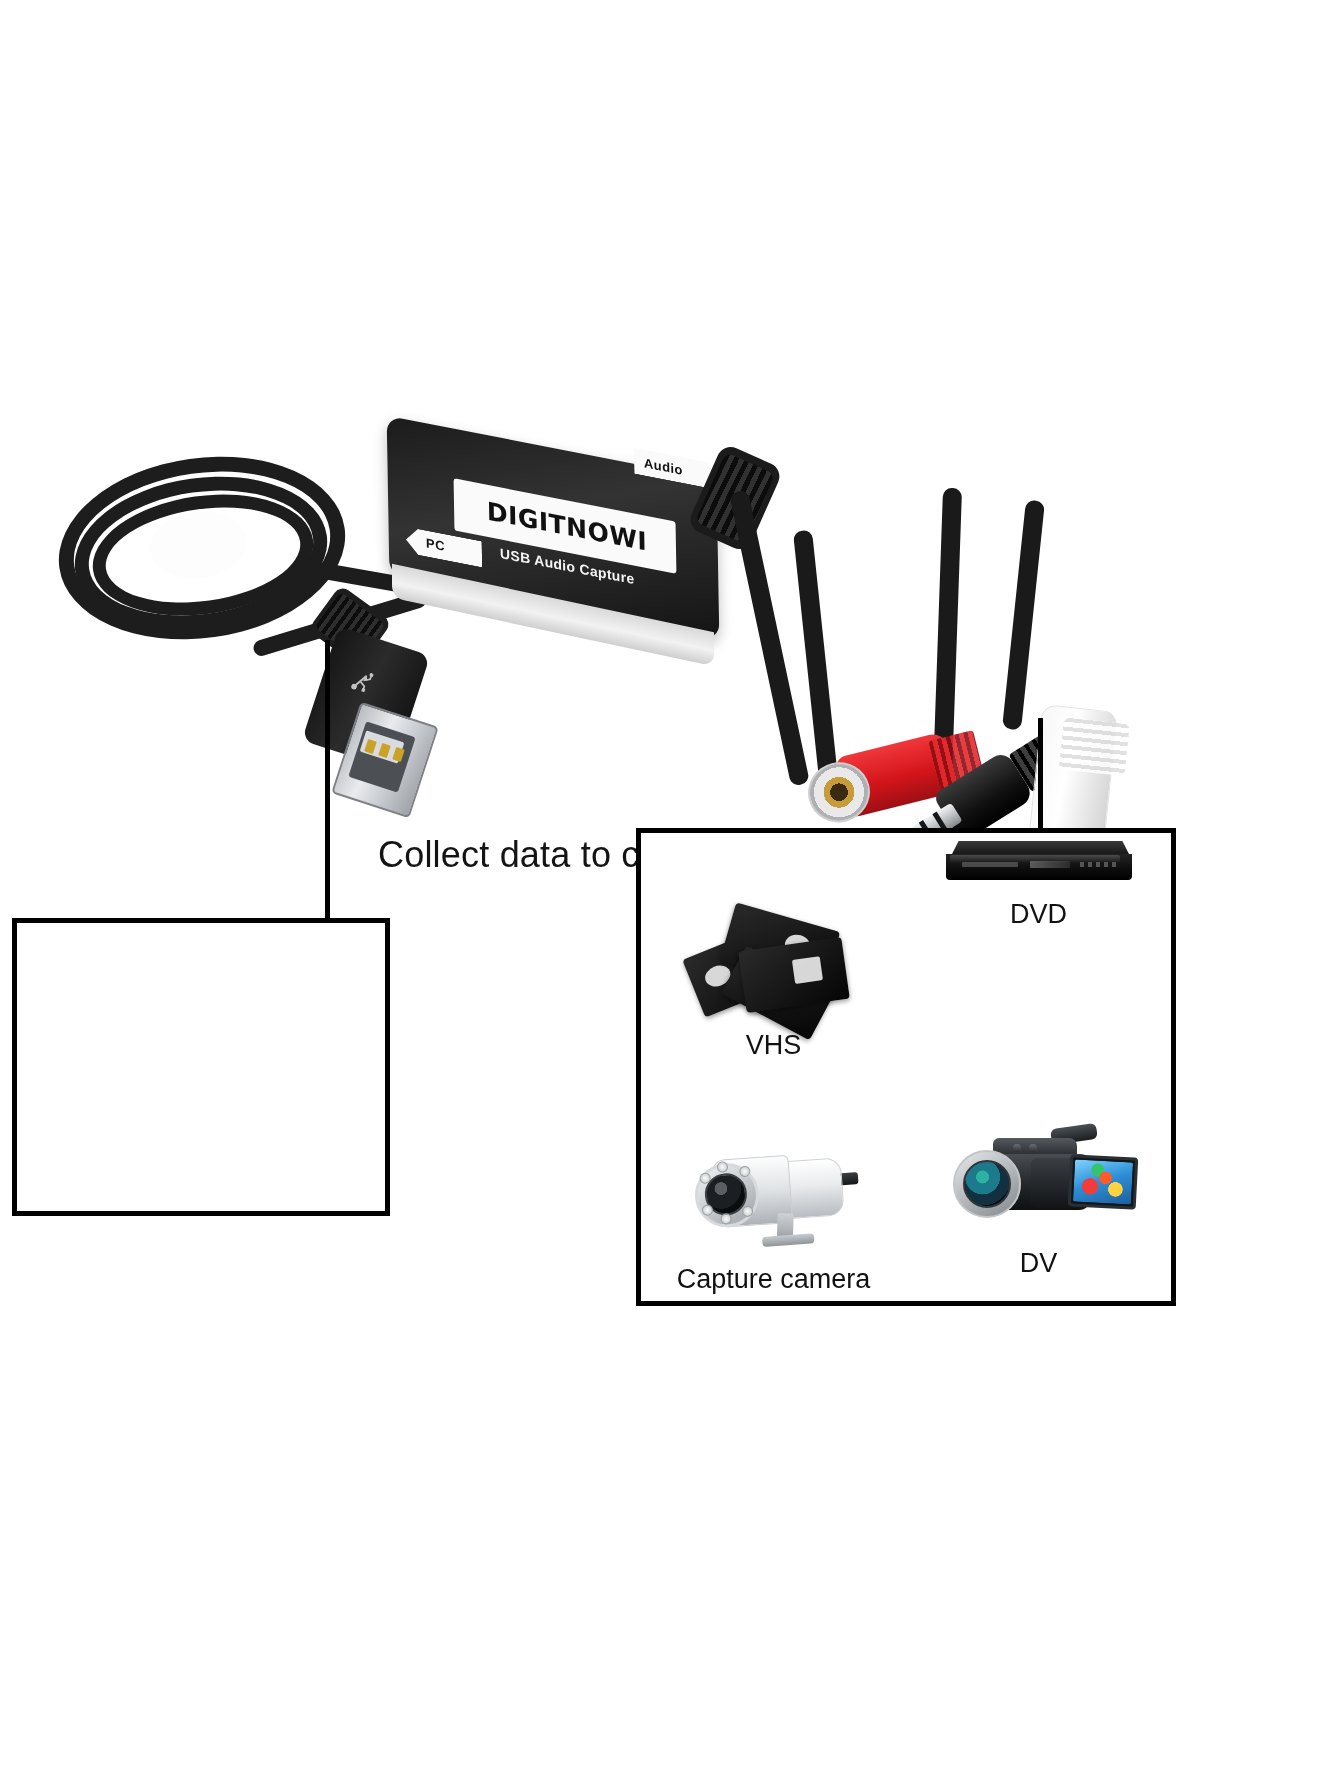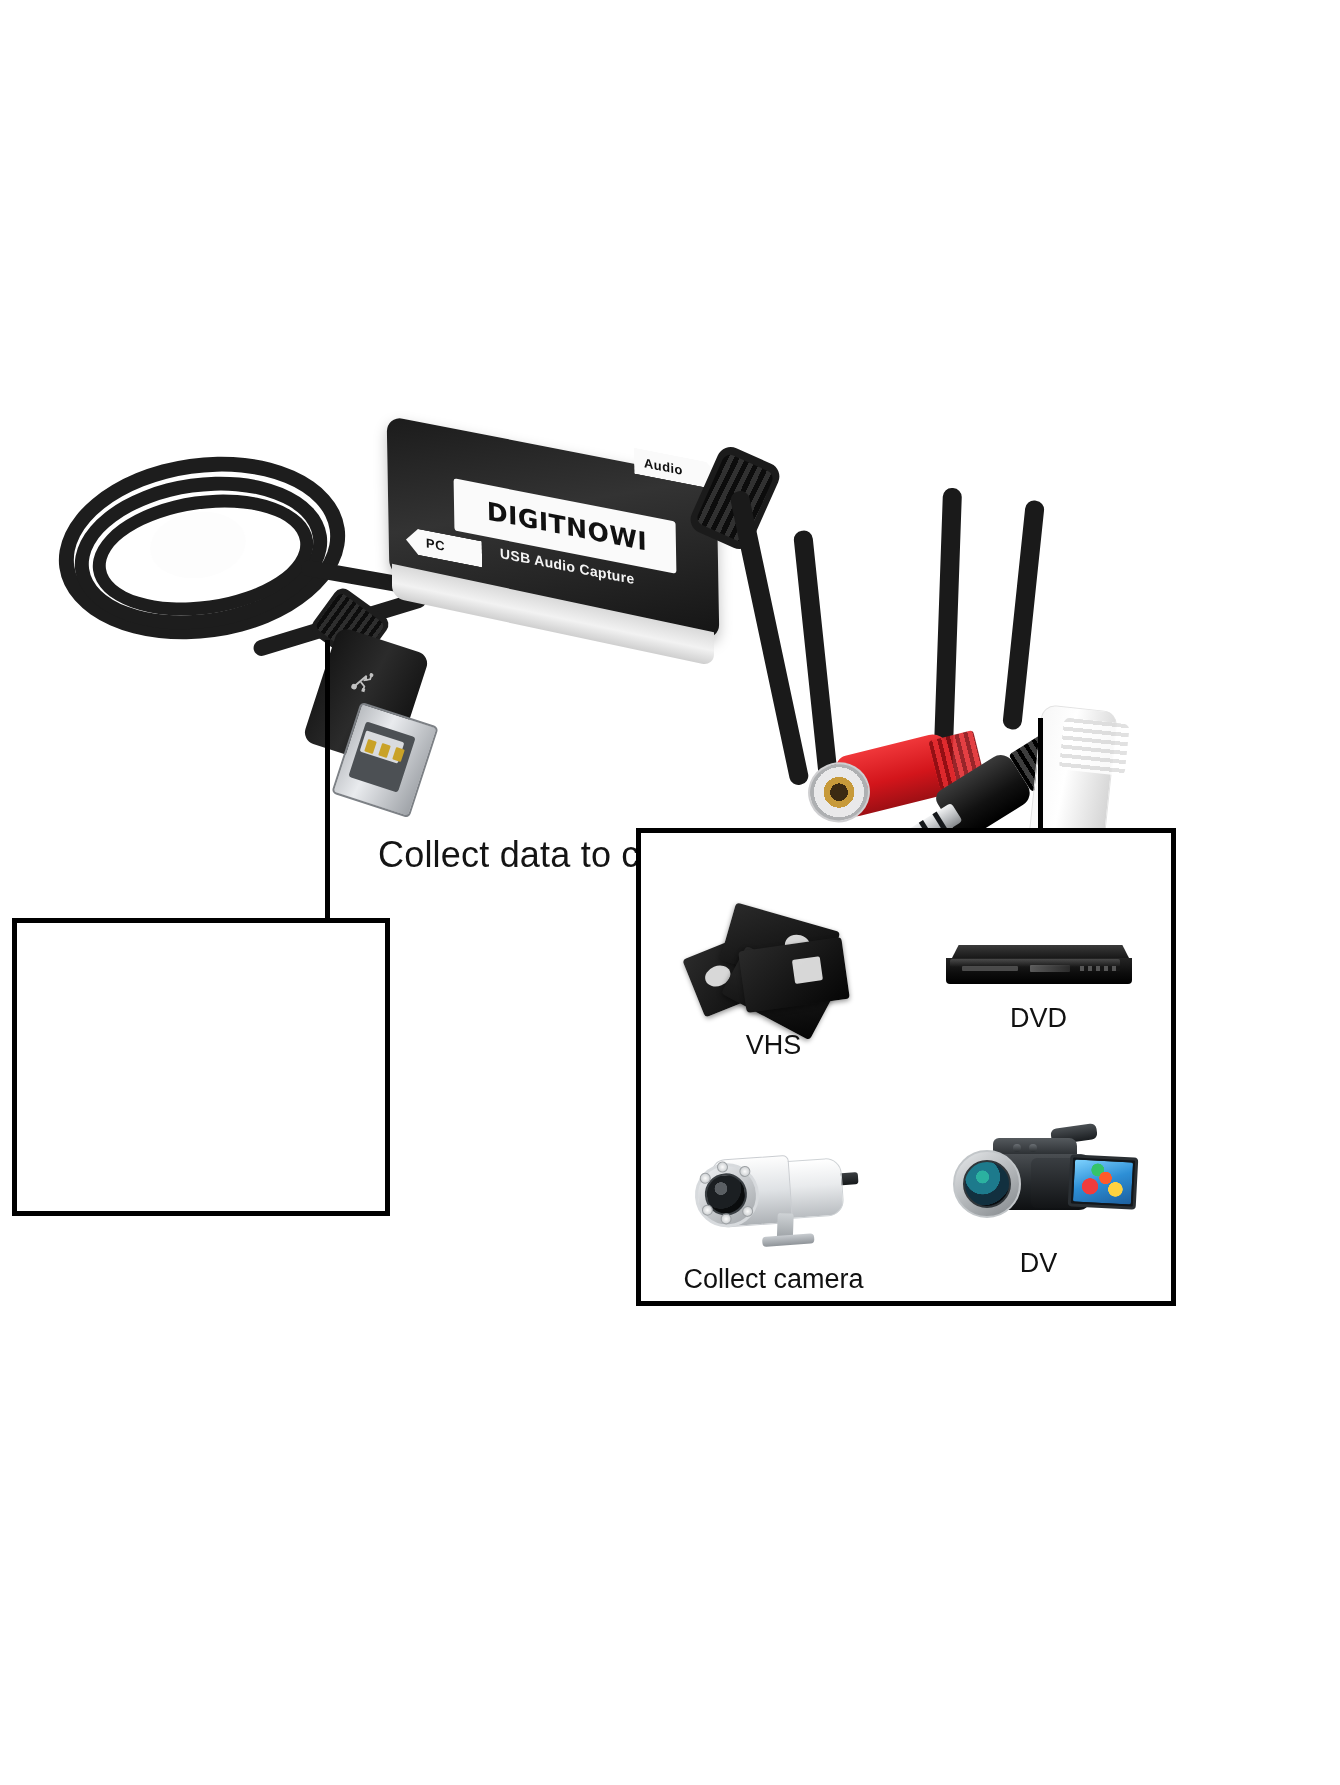--- a/index.html
+++ b/index.html
@@ -25,21 +25,21 @@
   .panel-sources{left:636px;top:828px;width:540px;height:478px;}
 
   
   .src-grid{position:absolute;inset:0;display:grid;
             grid-template-columns:1fr 1fr;grid-template-rows:1fr 1fr;}
   .src-cell{position:relative;display:flex;flex-direction:column;
             align-items:center;justify-content:flex-end;padding-bottom:6px;}
   .src-art{position:relative;width:100%;height:118px;}
   .src-label{font-size:27px;color:#111;margin-top:10px;white-space:nowrap;}
   .cell-vhs .src-label{margin-top:12px;}
-  .cell-dvd{justify-content:flex-start;padding-top:104px;}
+  .cell-dvd{justify-content:flex-start;}
   .cell-dvd .src-art{height:56px;}
   .cell-dv{padding-bottom:22px;}
 
   
   #dongle-art{left:0;top:200px;width:1180px;height:540px;}
 
   
   .coil{position:absolute;border:15px solid #1d1d1d;border-radius:50%;}
   .coil.c1{left:58px;top:258px;width:258px;height:150px;transform:rotate(-8deg);}
   .coil.c2{left:74px;top:278px;width:226px;height:122px;transform:rotate(-8deg);
@@ -399,21 +399,21 @@
             <div class="cam-led" style="left:22px;top:30px;"></div>
             <div class="cam-led" style="left:22px;top:62px;"></div>
             <div class="cam-led" style="left:40px;top:20px;"></div>
             <div class="cam-led" style="left:40px;top:72px;"></div>
             <div class="cam-led" style="left:62px;top:26px;"></div>
             <div class="cam-led" style="left:62px;top:66px;"></div>
             <div class="cam-mount"></div>
             <div class="cam-foot"></div>
           </div>
         </div>
-        <div class="src-label">Collect camera</div>
+        <div class="src-label">Capture camera</div>
       </div>
 
       <div class="src-cell cell-dv">
         <div class="src-art">
           <div class="dv-wrap">
             <div class="dv-mic"></div>
             <div class="dv-top"></div>
             <div class="dv-body"></div>
             <div class="dv-grip"></div>
             <div class="dv-btn" style="left:74px;top:24px;"></div>

